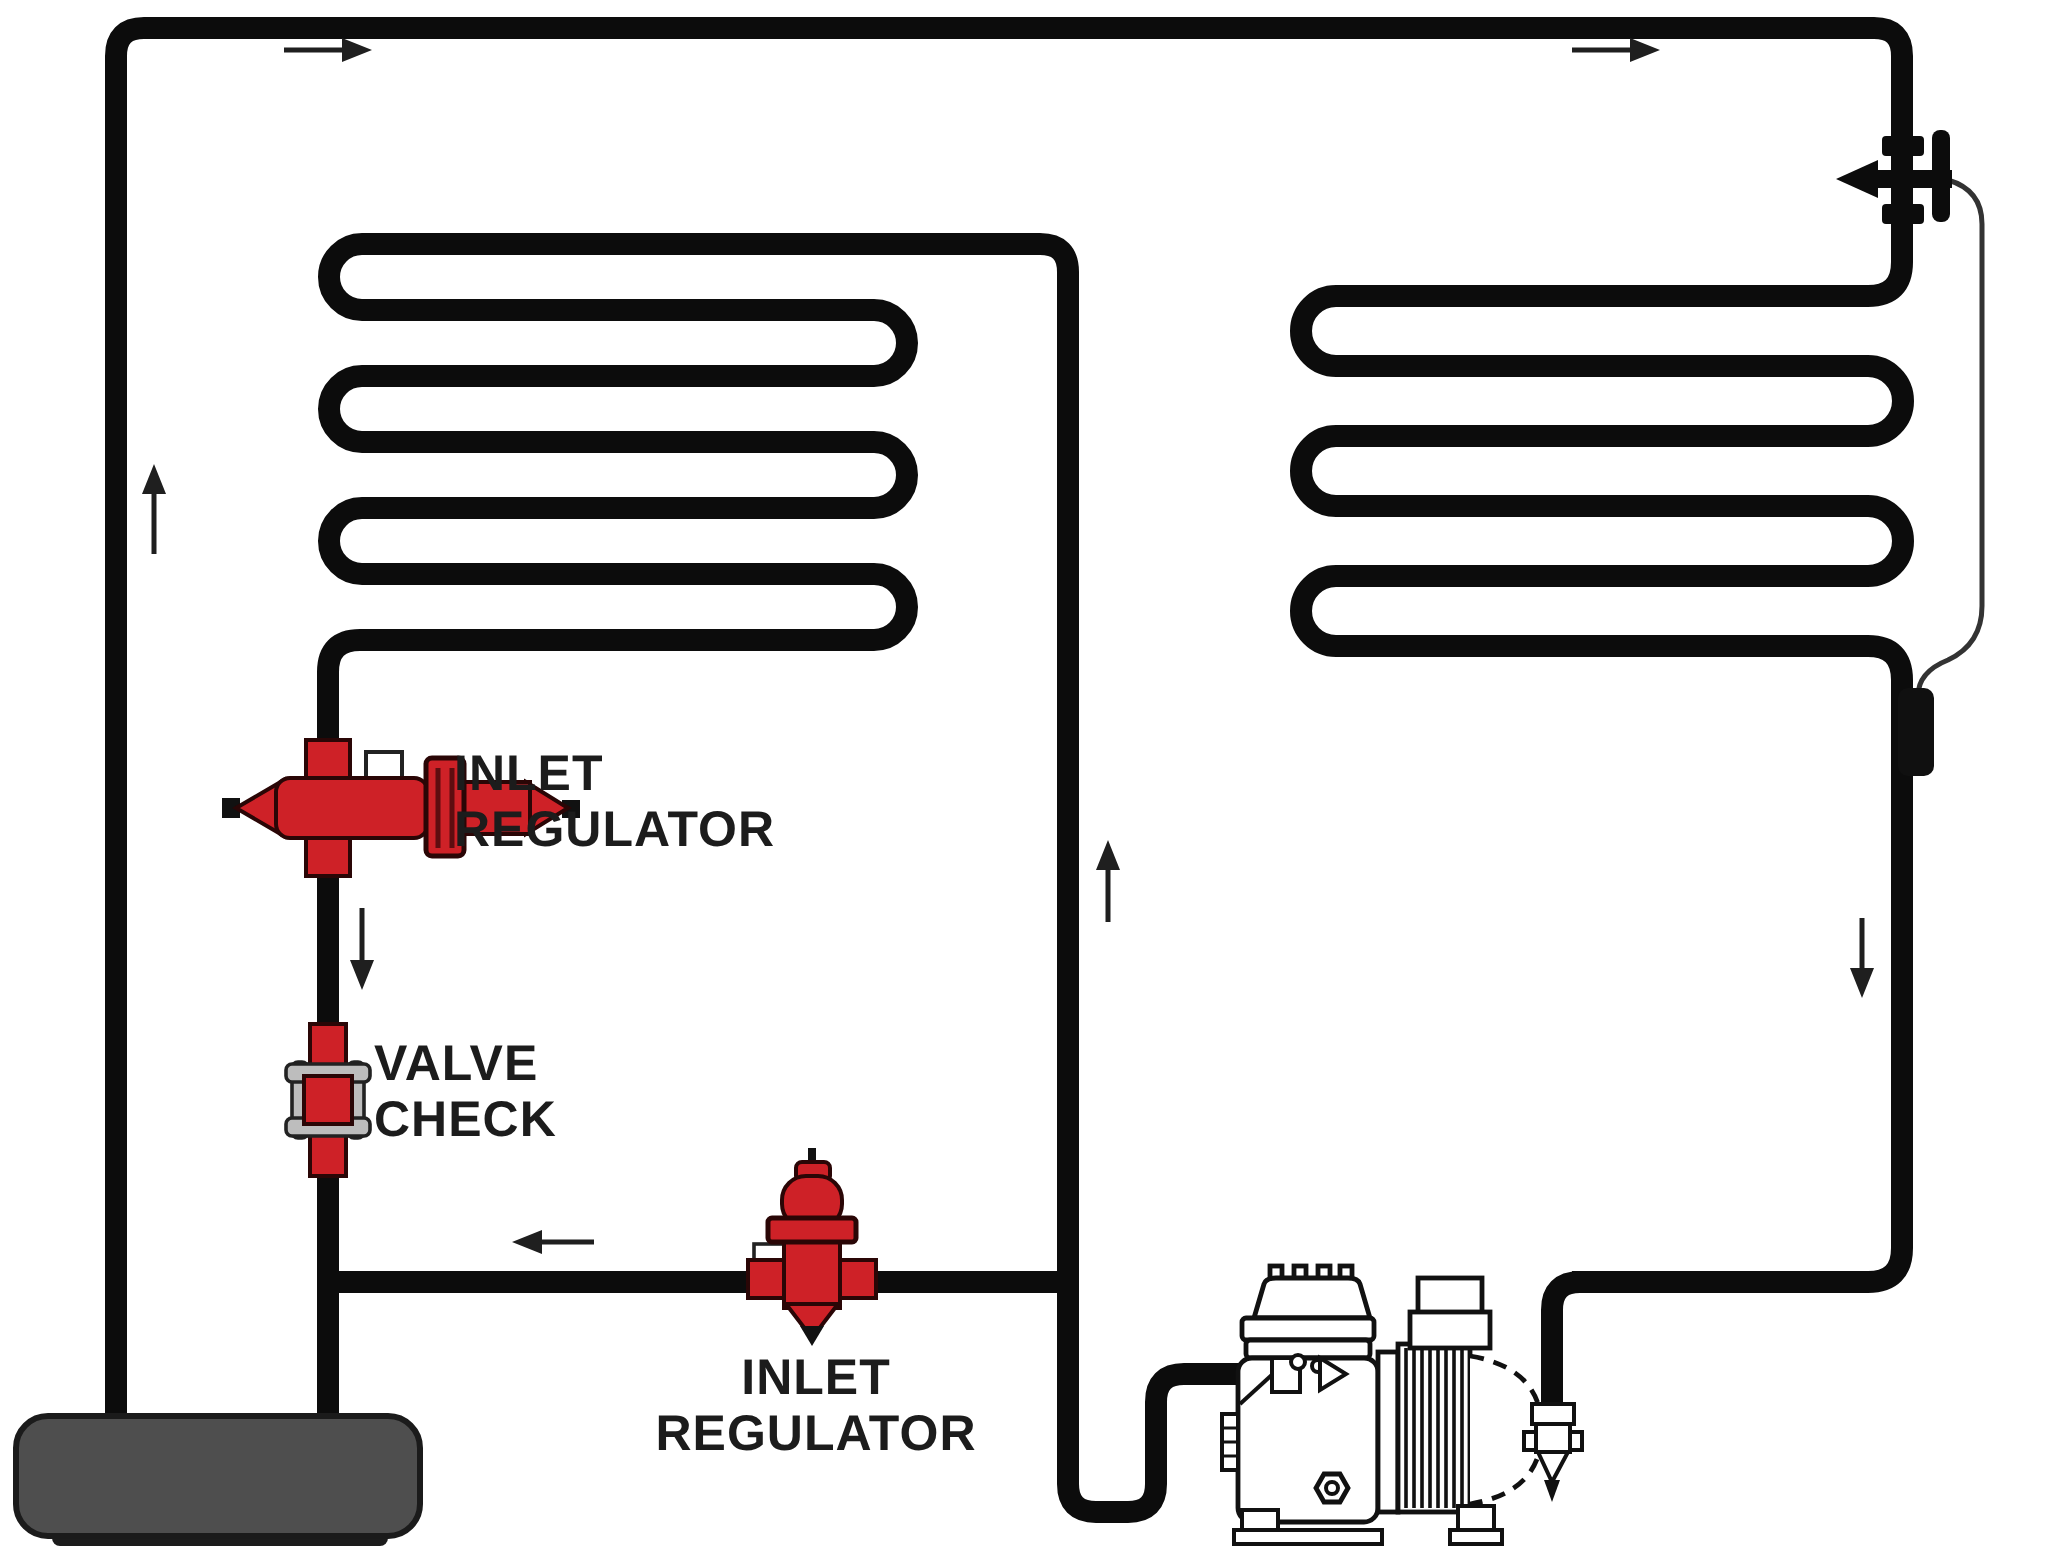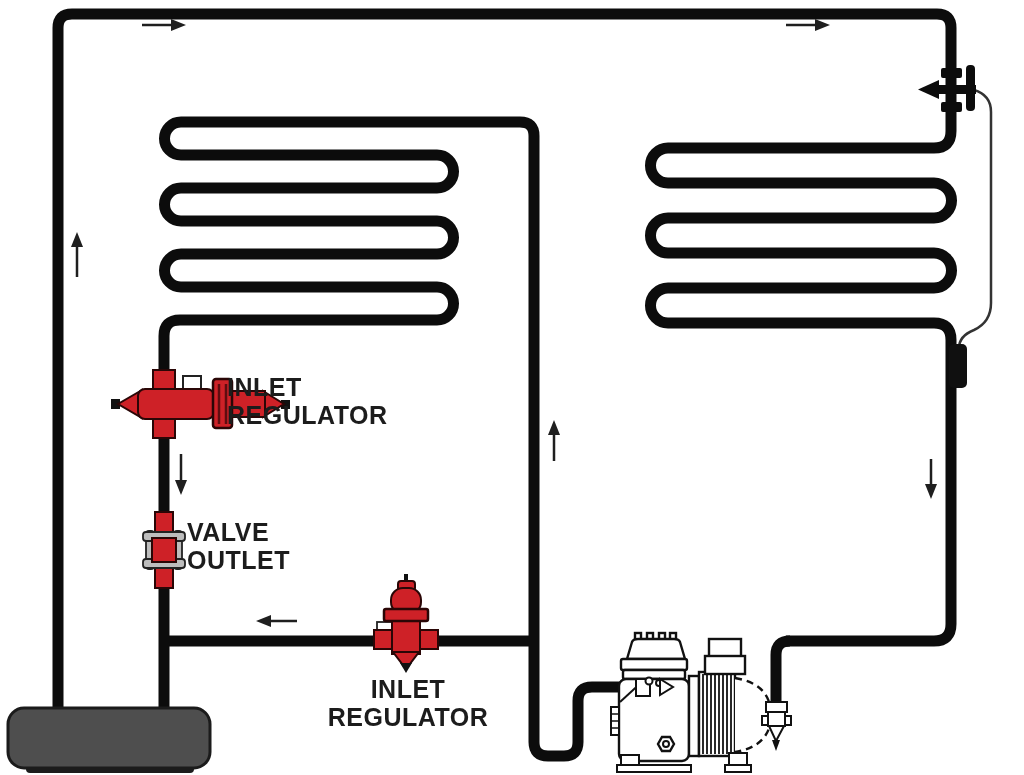--- a/index.html
+++ b/index.html
@@ -175,21 +175,21 @@
   </g>
 </svg>
 
 <div class="diagram-label" style="left:227px;top:373px;">
   <span>INLET</span>
   <span>REGULATOR</span>
 </div>
 
 <div class="diagram-label" style="left:187px;top:518px;">
   <span>VALVE</span>
-  <span>OUTLET</span>
+  <span>CHECK</span>
 </div>
 
 <div class="diagram-label centered" style="left:296px;top:675px;width:224px;">
   <span>INLET</span>
   <span>REGULATOR</span>
 </div>
 
 </div>
 
 </body></html>

